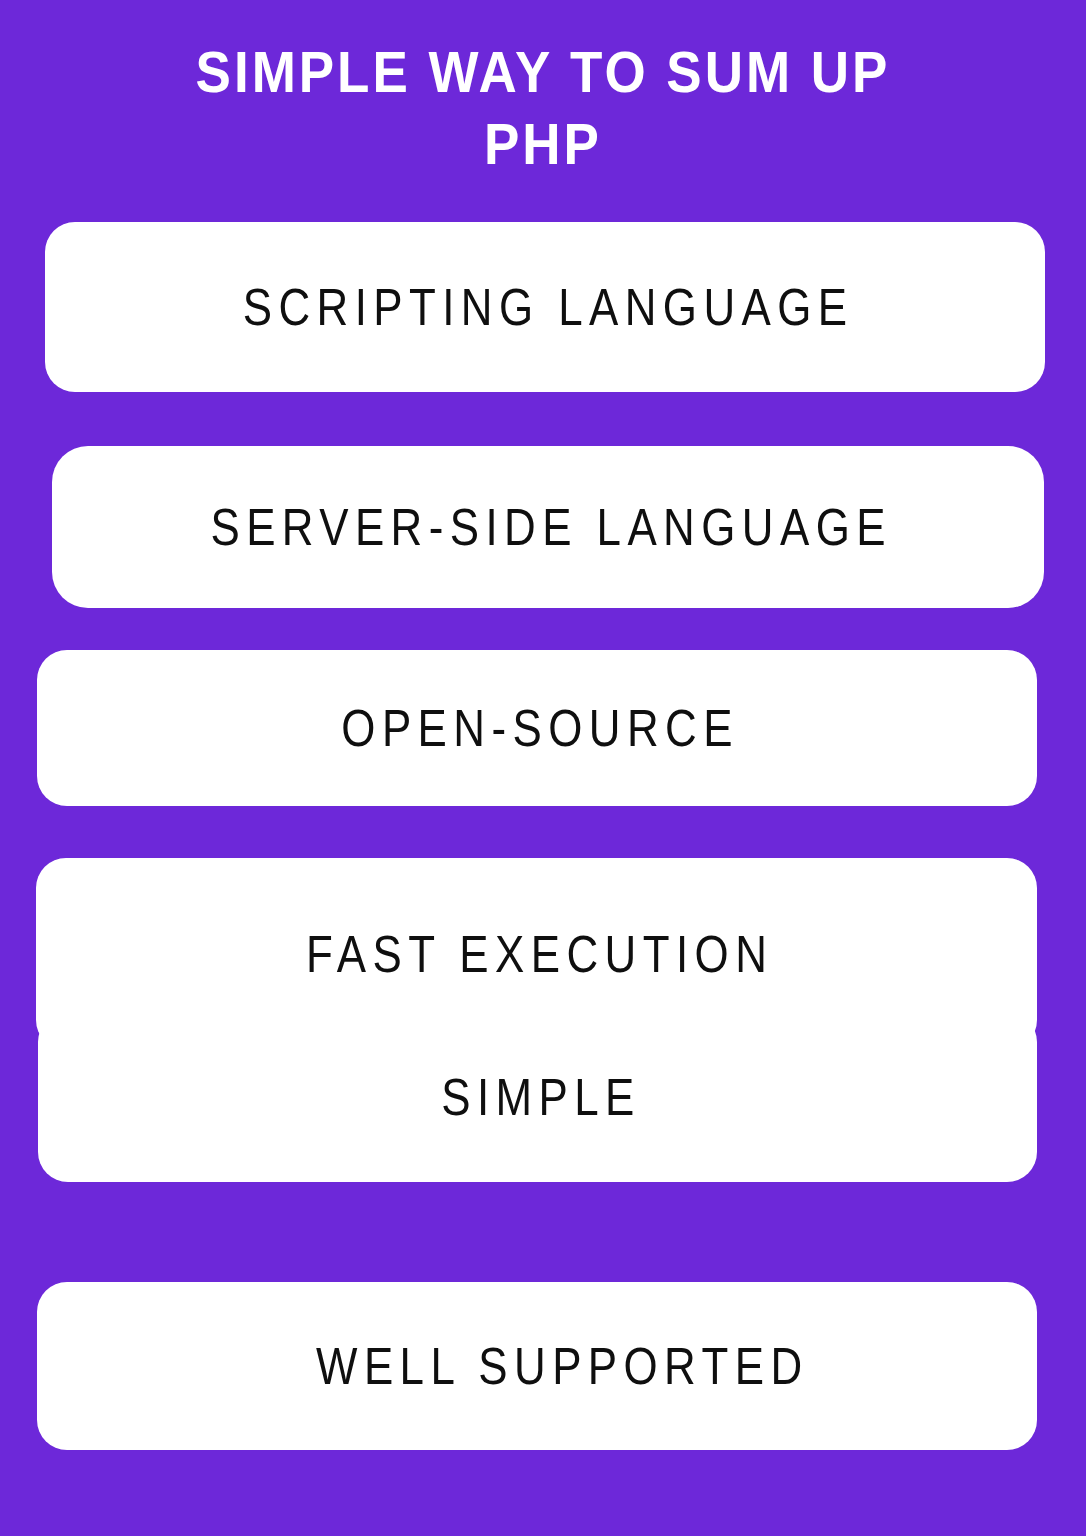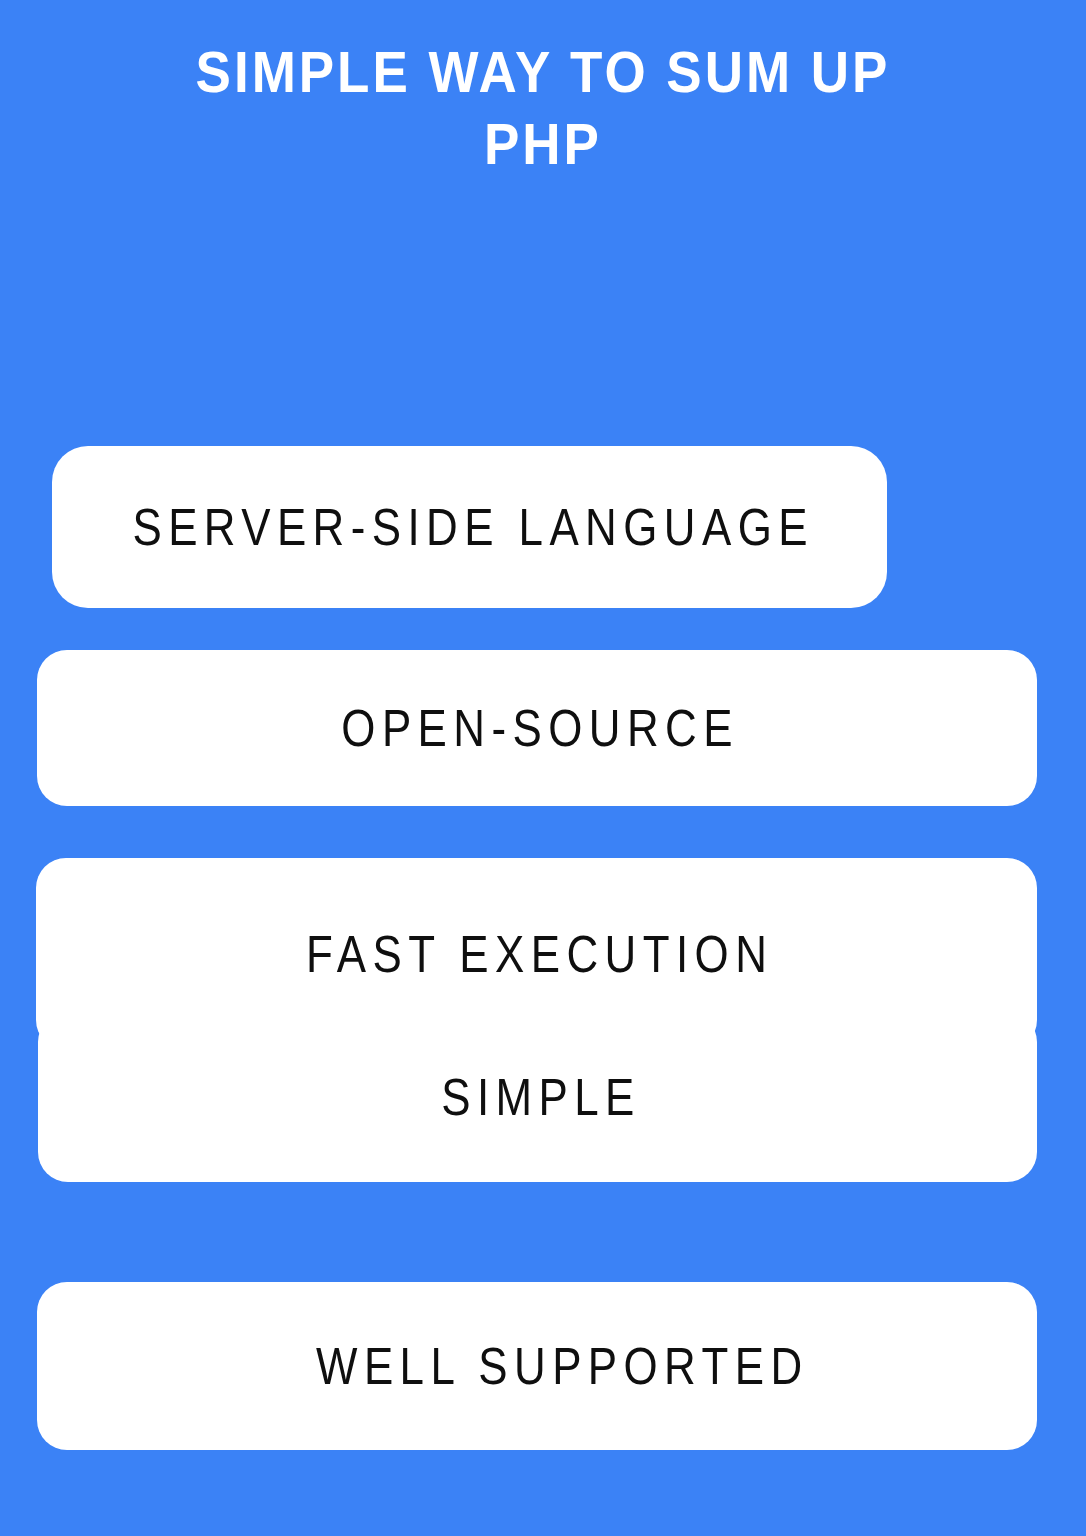--- a/index.html
+++ b/index.html
@@ -13,21 +13,21 @@
     height: 1536px;
     overflow: hidden;
     font-family: "Liberation Sans", sans-serif;
     -webkit-font-smoothing: antialiased;
   }
 
   .poster {
     position: relative;
     width: 1086px;
     height: 1536px;
-    background: #3b82f6;
+    background: #6d28d9;
     box-sizing: border-box;
   }
 
   
   .title-block {
     position: absolute;
     left: 0;
     top: 36px;
     width: 1086px;
     text-align: center;
@@ -72,38 +72,41 @@
     letter-spacing: 7.5px;
     text-indent: 7.5px;
     text-transform: uppercase;
     transform: scaleX(0.86);
     transform-origin: center center;
     white-space: nowrap;
   }
 
   
   .card-1 { left: 45px;  top: 222px;  width: 1000px; height: 170px; border-radius: 30px; }
-  .card-2 { left: 52px;  top: 446px;  width: 835px;  height: 162px; border-radius: 36px; }
+  .card-2 { left: 52px;  top: 446px;  width: 992px;  height: 162px; border-radius: 36px; }
   .card-3 { left: 37px;  top: 650px;  width: 1000px; height: 156px; border-radius: 30px; }
   .card-4 { left: 36px;  top: 858px;  width: 1001px; height: 192px; border-radius: 30px; }
   .card-5 { left: 38px;  top: 1012px; width: 999px;  height: 170px; border-radius: 30px; }
   .card-6 { left: 37px;  top: 1282px; width: 1000px; height: 168px; border-radius: 30px; padding-left: 44px; }
 </style>
 </head>
 <body>
 
 <div class="poster">
 
   <div class="title-block">
     <span class="title-line">SIMPLE WAY TO SUM UP</span>
     <span class="title-line">PHP</span>
   </div>
 
   <div class="cards">
 
+    <div class="card card-1">
+      <span class="card-label">SCRIPTING LANGUAGE</span>
+    </div>
 
     <div class="card card-2">
       <span class="card-label">SERVER-SIDE LANGUAGE</span>
     </div>
 
     <div class="card card-3">
       <span class="card-label">OPEN-SOURCE</span>
     </div>
 
     <div class="card card-4">

